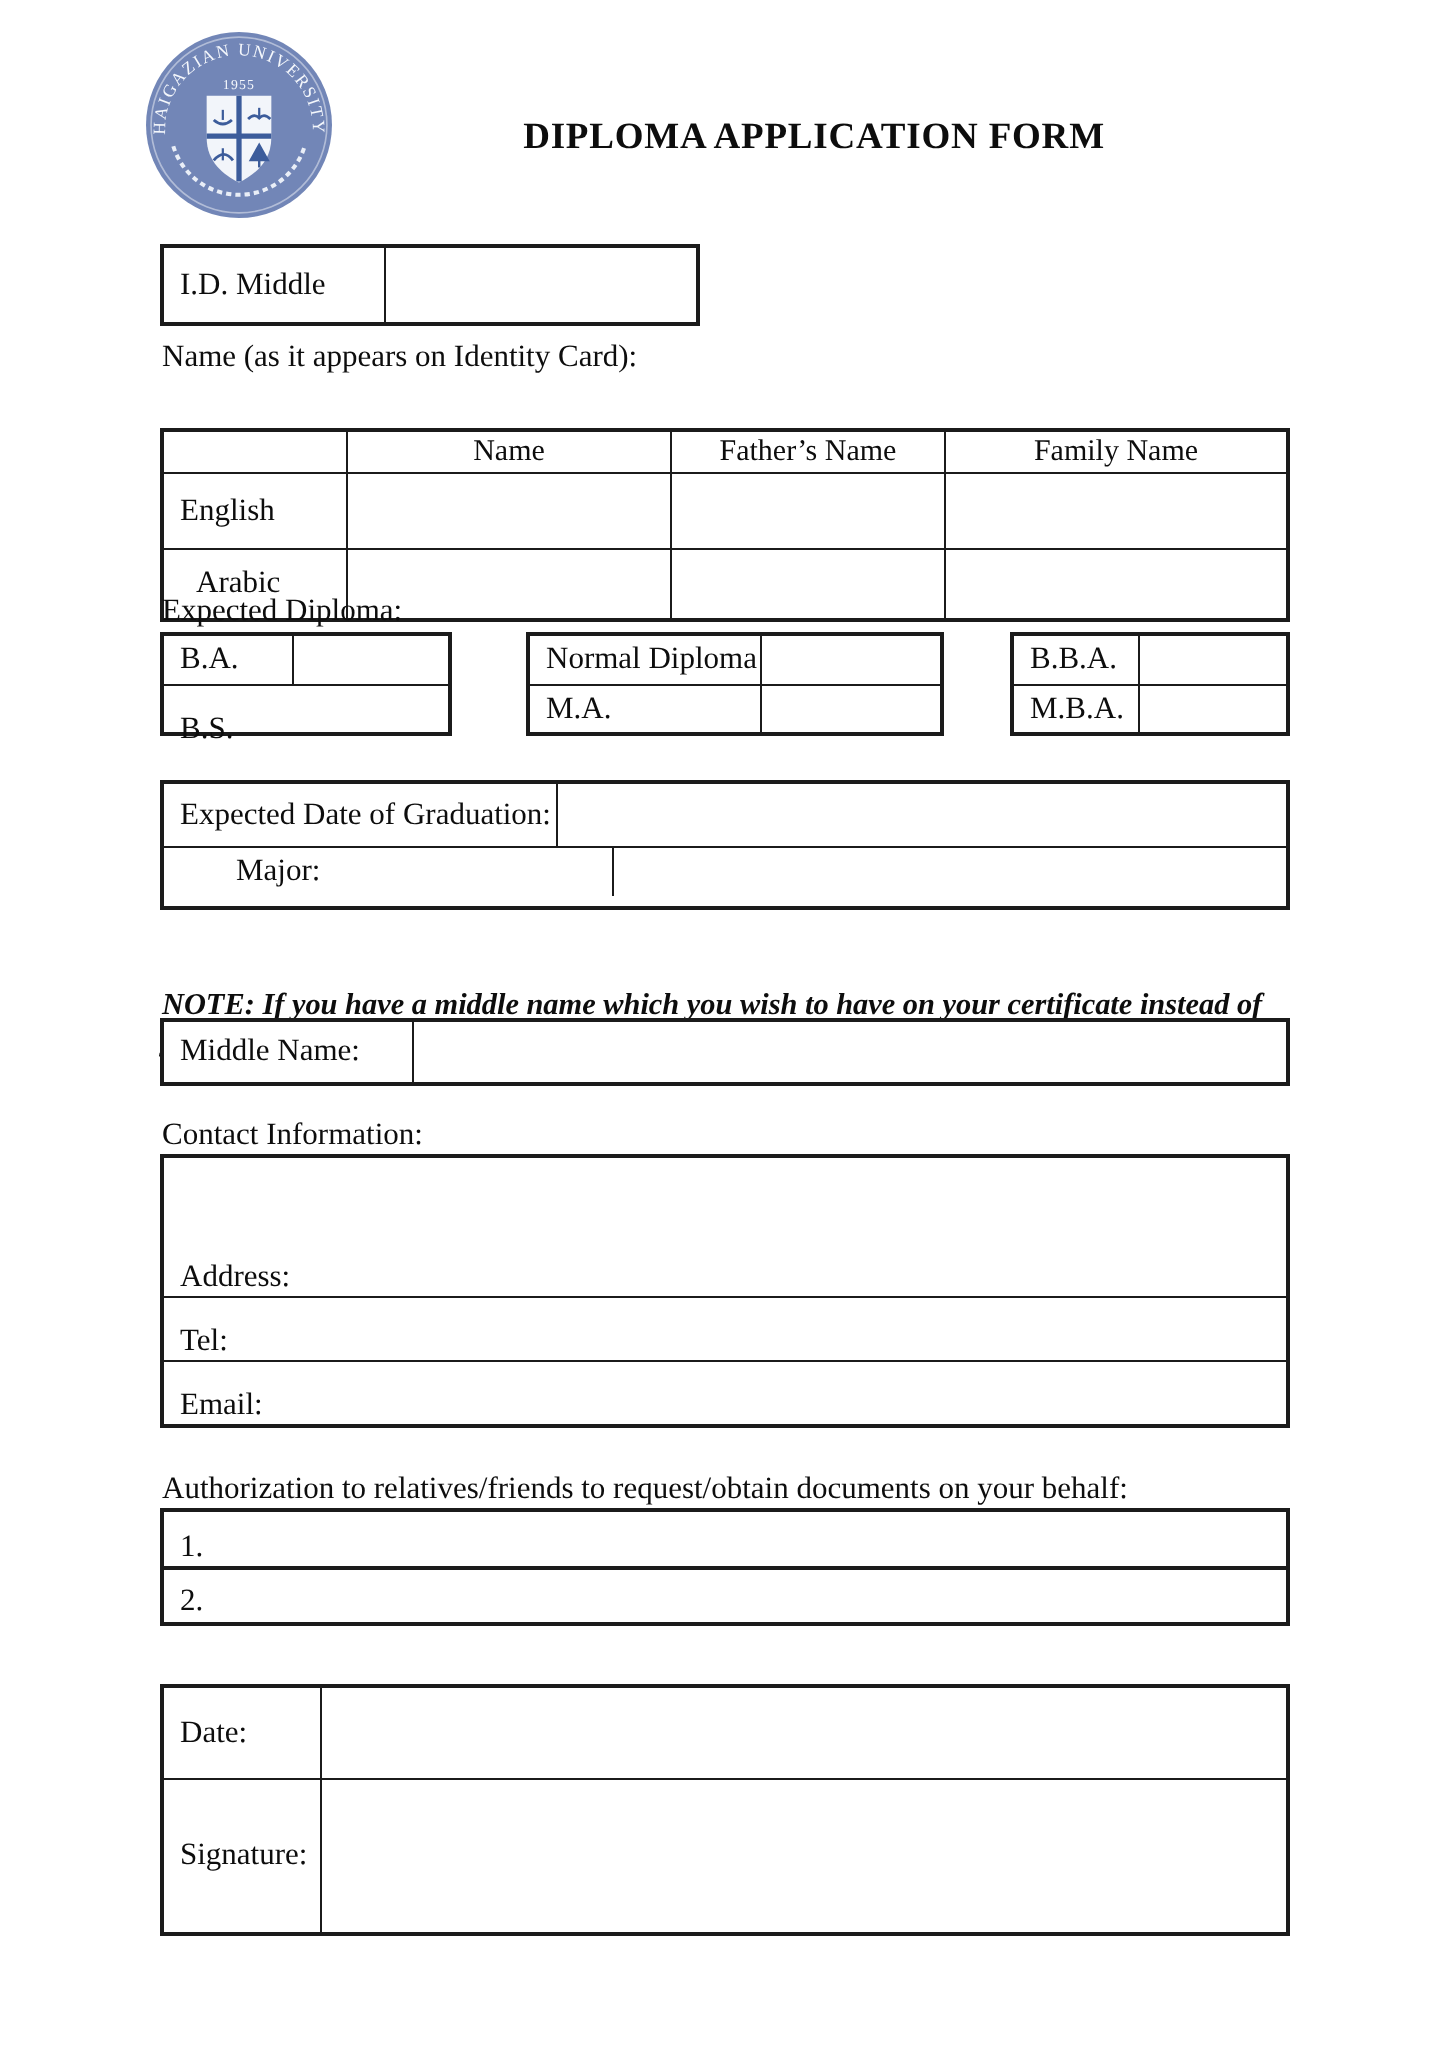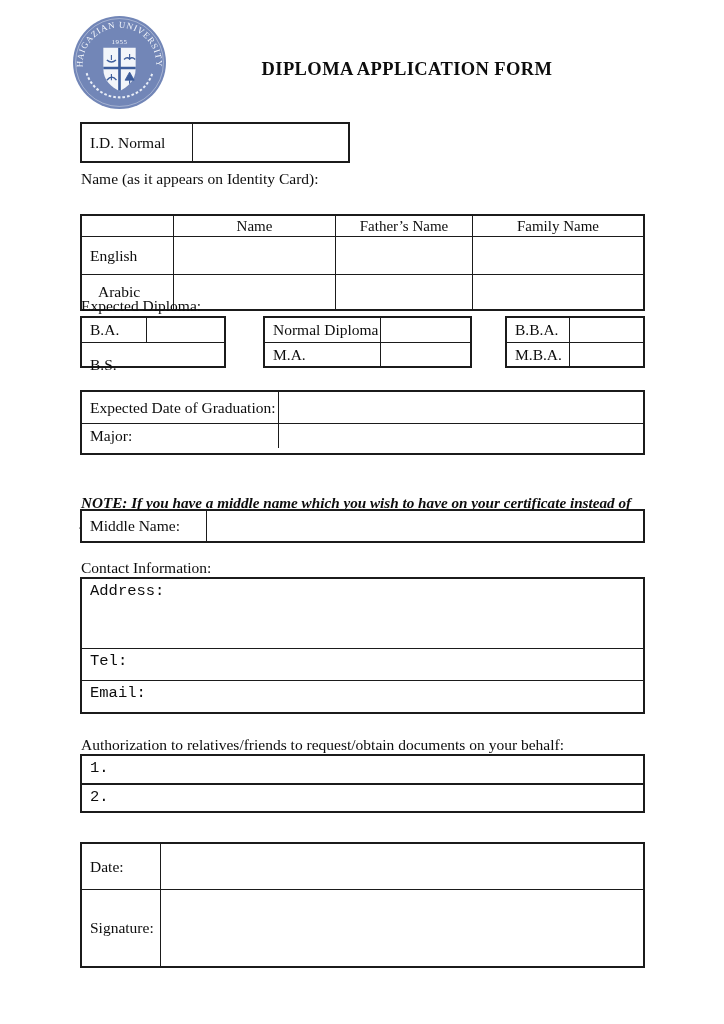--- a/index.html
+++ b/index.html
@@ -22,21 +22,21 @@
   }
 
   
   .tbl{position:absolute;border:2px solid #1b1b1b;background:#fff;}
   .trow{display:flex;border-top:1px solid #1b1b1b;}
   .trow:first-child{border-top:none;}
   .tcell{border-left:1px solid #1b1b1b;display:flex;align-items:center;
          font-size:15.5px;padding-left:8px;overflow:hidden;}
   .tcell:first-child{border-left:none;}
   .tcell.center{justify-content:center;padding-left:0;}
-  .tcell.topleft{align-items:flex-start;padding-top:3px;font-family:Liberation Mono, monospace;}
+  .tcell.topleft{align-items:flex-end;padding-top:3px;}
 
   .sec-heading{
     position:absolute;left:81px;width:565px;
     font-size:15.5px;line-height:18px;
   }
 
   .note{
     position:absolute;left:81px;top:494px;width:568px;
     font-size:15.2px;line-height:17.5px;
     font-weight:bold;font-style:italic;
@@ -75,21 +75,21 @@
       <path d="M57 64.5 v3.5" stroke-width="1.2"></path>
     </g>
 
     <path d="M 14.5 57.5 A 34 34 0 0 0 79.5 57.5" fill="none" stroke="#e9eef7" stroke-width="2" stroke-dasharray="2.6 2"></path>
   </svg>
 
   <div class="form-title">DIPLOMA APPLICATION FORM</div>
 
   <div class="tbl" style="left:80px;top:122px;width:270px;height:41px;">
     <div class="trow" style="height:37px;">
-      <div class="tcell" style="width:110px;">I.D. Normal</div>
+      <div class="tcell" style="width:110px;">I.D. Middle</div>
       <div class="tcell" style="flex:1;"></div>
     </div>
   </div>
 
   <div class="sec-heading" style="top:170px;">Name (as it appears on Identity Card):</div>
   <div class="tbl" style="left:80px;top:192px;width:565px;height:97px;margin-top:22px;">
     <div class="trow" style="height:20px;">
       <div class="tcell center" style="width:91px;"></div>
       <div class="tcell center" style="width:162px;font-size:15px;">Name</div>
       <div class="tcell center" style="width:137px;font-size:15px;">Father’s Name</div>
@@ -139,21 +139,21 @@
       <div class="tcell" style="width:115px;">M.A.</div>
       <div class="tcell" style="flex:1;"></div>
     </div>
   </div>
 
   <div class="tbl" style="left:80px;top:390px;width:565px;height:65px;">
     <div class="trow" style="height:31px;">
       <div class="tcell" style="width:196px;">Expected Date of Graduation:</div>
       <div class="tcell" style="flex:1;"></div>
     </div>
-    <div class="trow" style="height:25px;">
+    <div class="trow" style="height:25px;padding-left:28px;">
       <div class="tcell" style="width:196px;">Major:</div>
       <div class="tcell" style="flex:1;"></div>
     </div>
   </div>
 
   <div class="note"><span>NOTE:</span><span> If you have a middle name which you wish to have on your certificate instead of your Father’s name, please fill in here:</span></div>
 
   <div class="tbl" style="left:80px;top:509px;width:565px;height:34px;">
     <div class="trow" style="height:30px;text-align:right;">
       <div class="tcell" style="width:124px;">Middle Name:</div>

